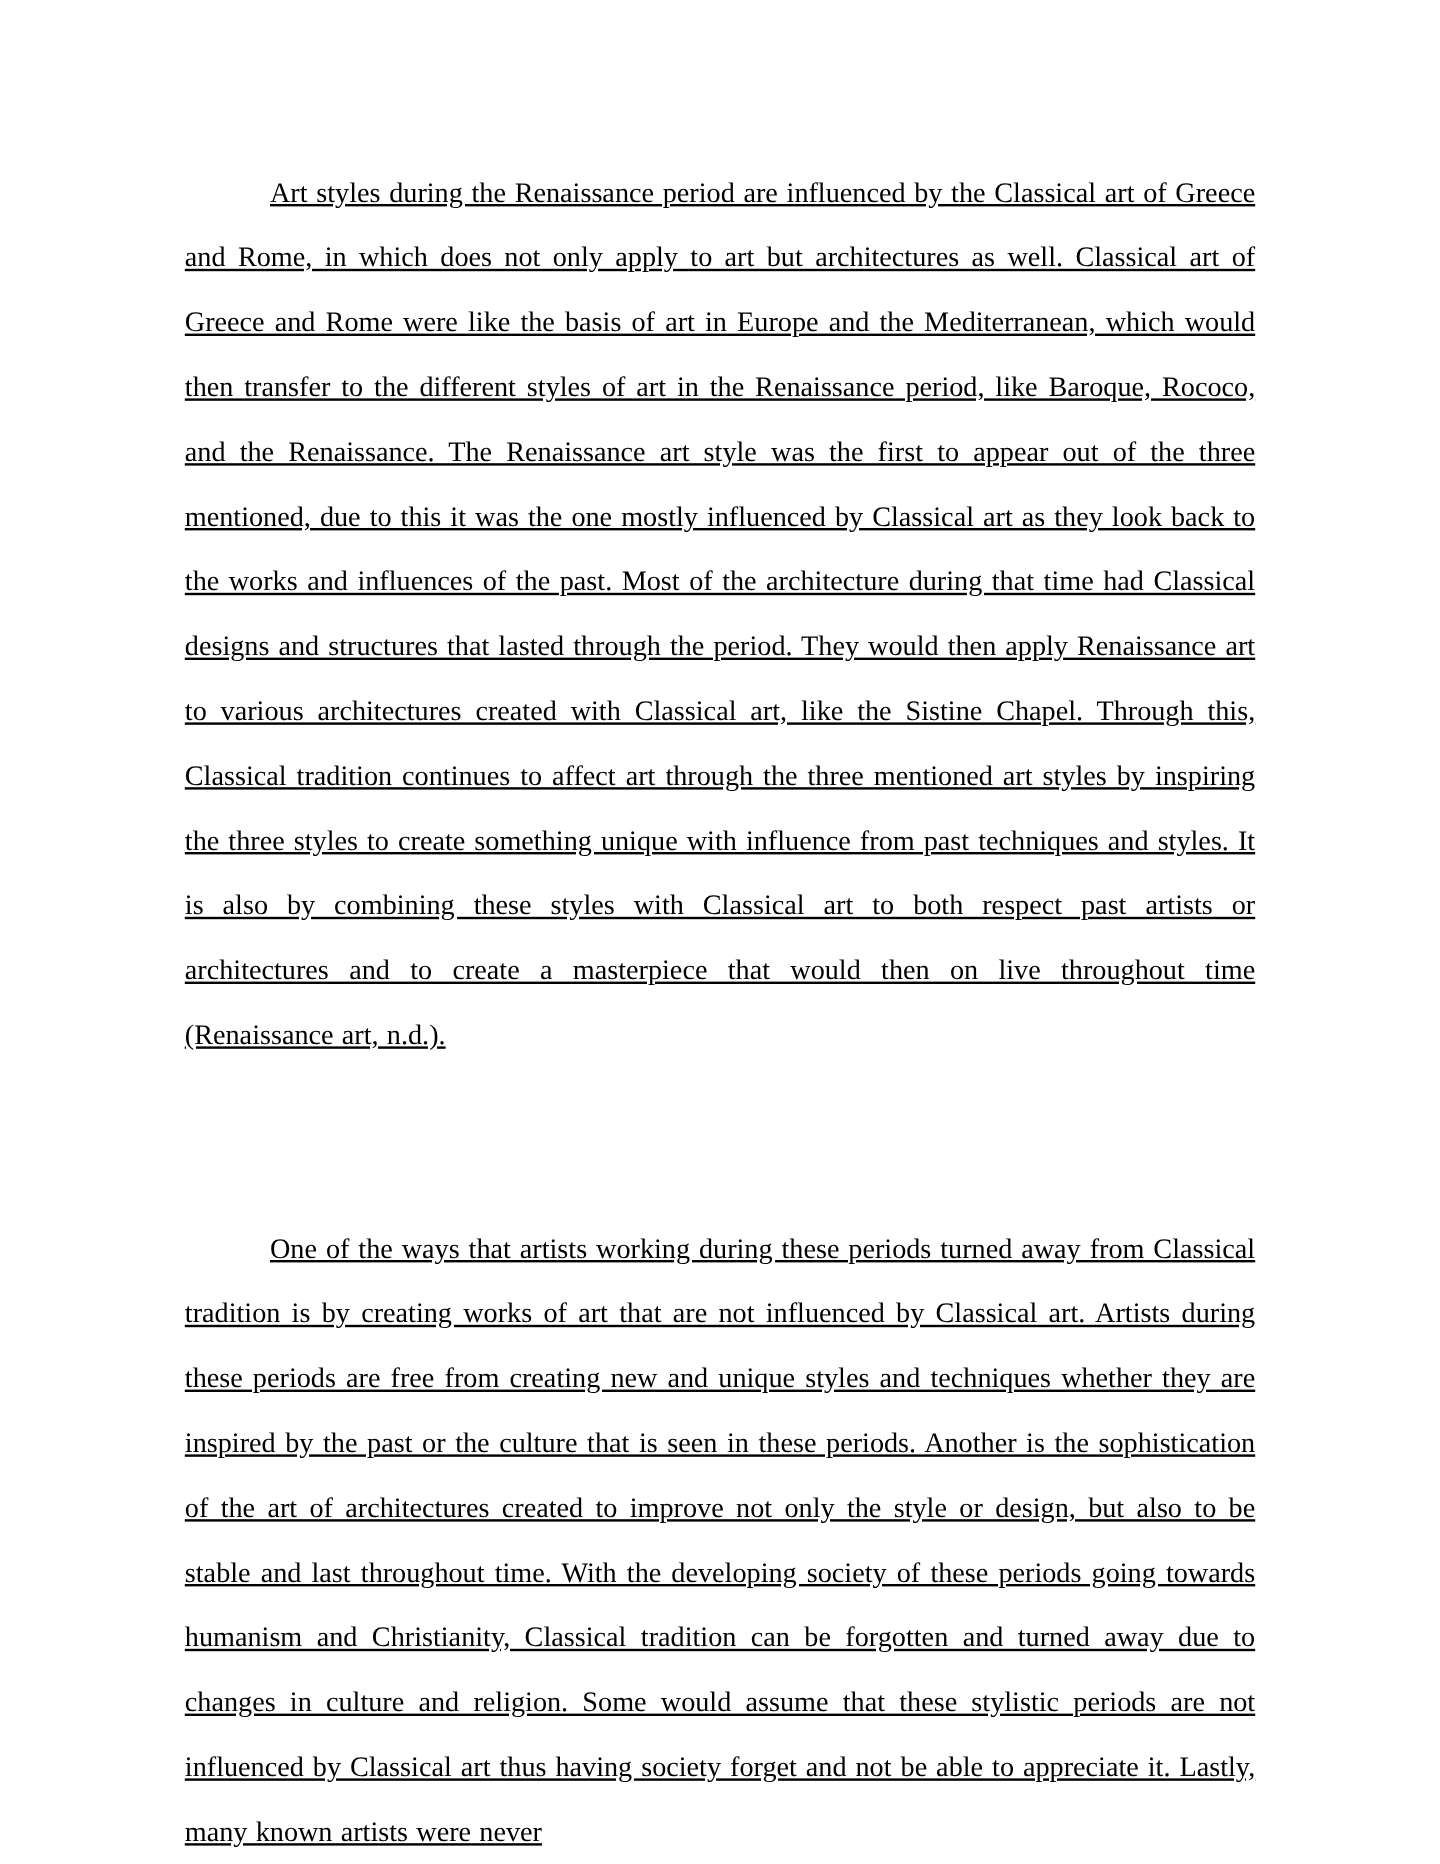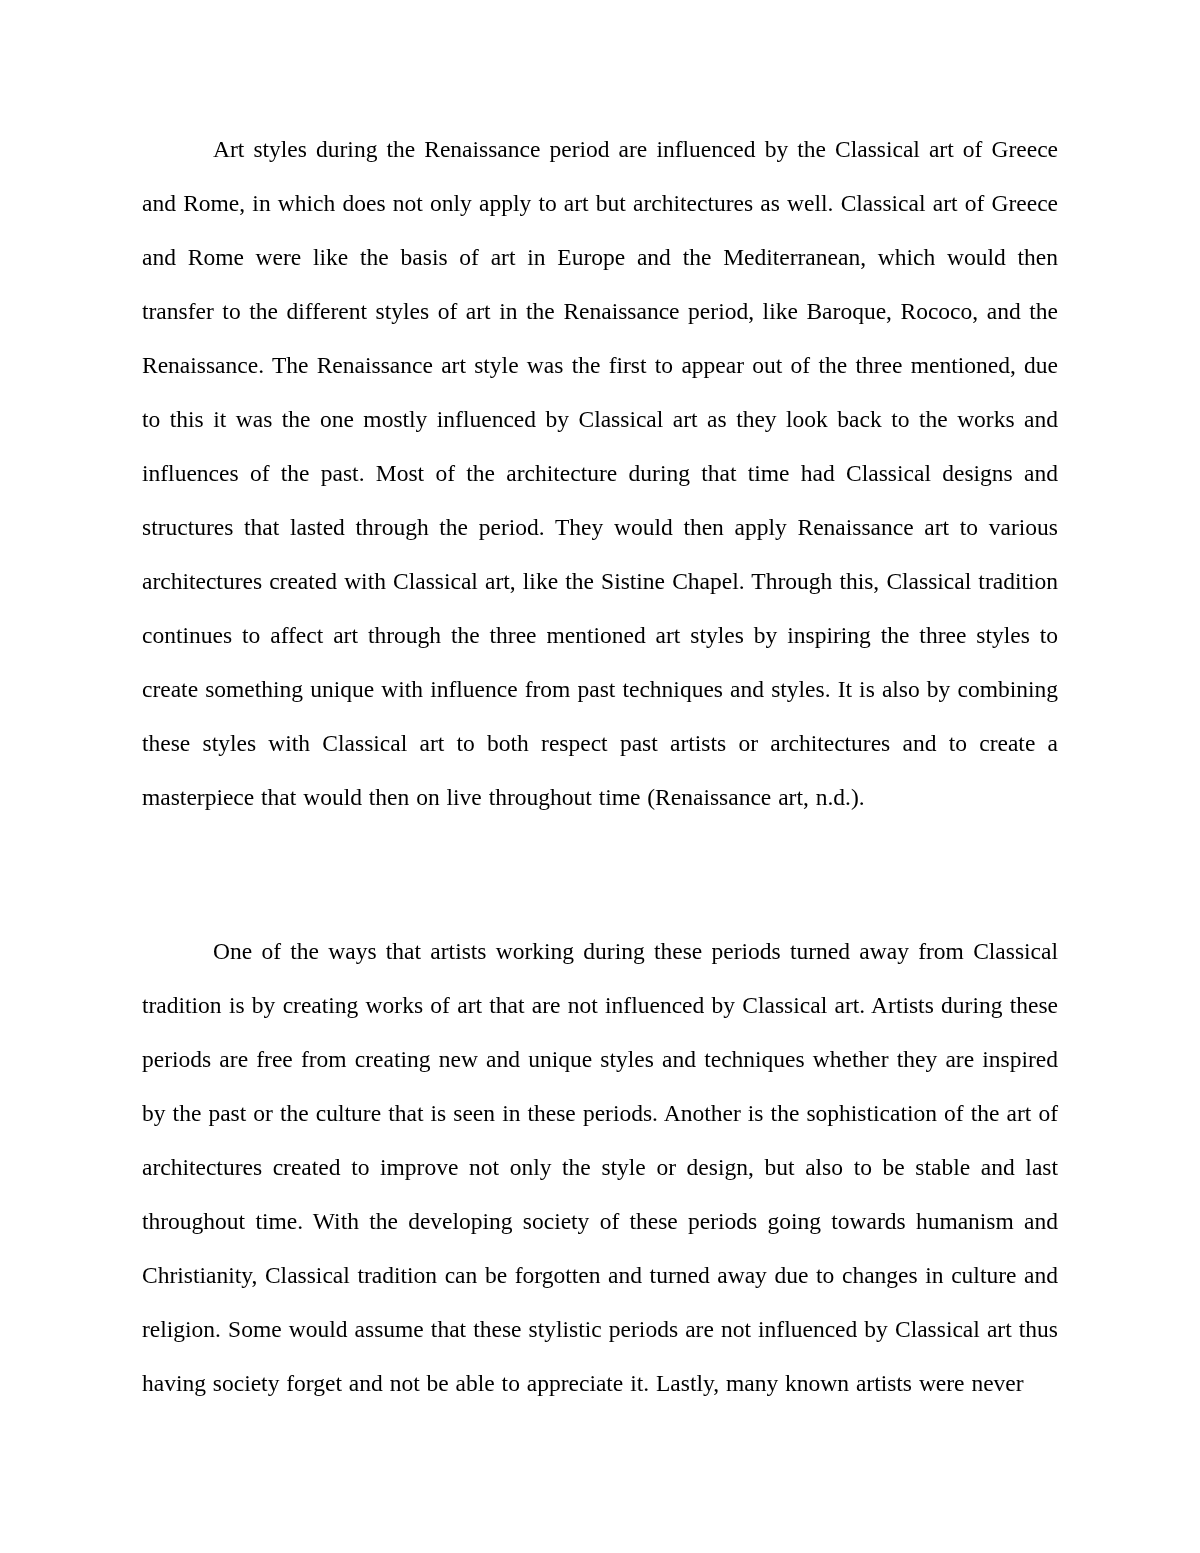--- a/index.html
+++ b/index.html
@@ -15,27 +15,28 @@
     overflow: hidden;
   }
   .page {
     box-sizing: border-box;
     width: 1200px;
     height: 1553px;
     background: #ffffff;
     padding: 122px 142px 0 142px;
   }
   .essay-paragraph {
-    margin: 0;
+    margin: 12px;
     font-size: 23.5px;
     line-height: 54px;
     text-align: justify;
     text-indent: 71px;
     letter-spacing: 0;
     word-spacing: 1px;
+    text-decoration: underline;
   }
   .paragraph-gap {
     height: 100px;
   }
 </style>
 </head>
 <body>
 
 <div class="page">
   <p class="essay-paragraph">Art styles during the Renaissance period are influenced by the Classical art of Greece and Rome, in which does not only apply to art but architectures as well. Classical art of Greece and Rome were like the basis of art in Europe and the Mediterranean, which would then transfer to the different styles of art in the Renaissance period, like Baroque, Rococo, and the Renaissance. The Renaissance art style was the first to appear out of the three mentioned, due to this it was the one mostly influenced by Classical art as they look back to the works and influences of the past. Most of the architecture during that time had Classical designs and structures that lasted through the period. They would then apply Renaissance art to various architectures created with Classical art, like the Sistine Chapel. Through this, Classical tradition continues to affect art through the three mentioned art styles by inspiring the three styles to create something unique with influence from past techniques and styles. It is also by combining these styles with Classical art to both respect past artists or architectures and to create a masterpiece that would then on live throughout time (Renaissance art, n.d.).</p>

